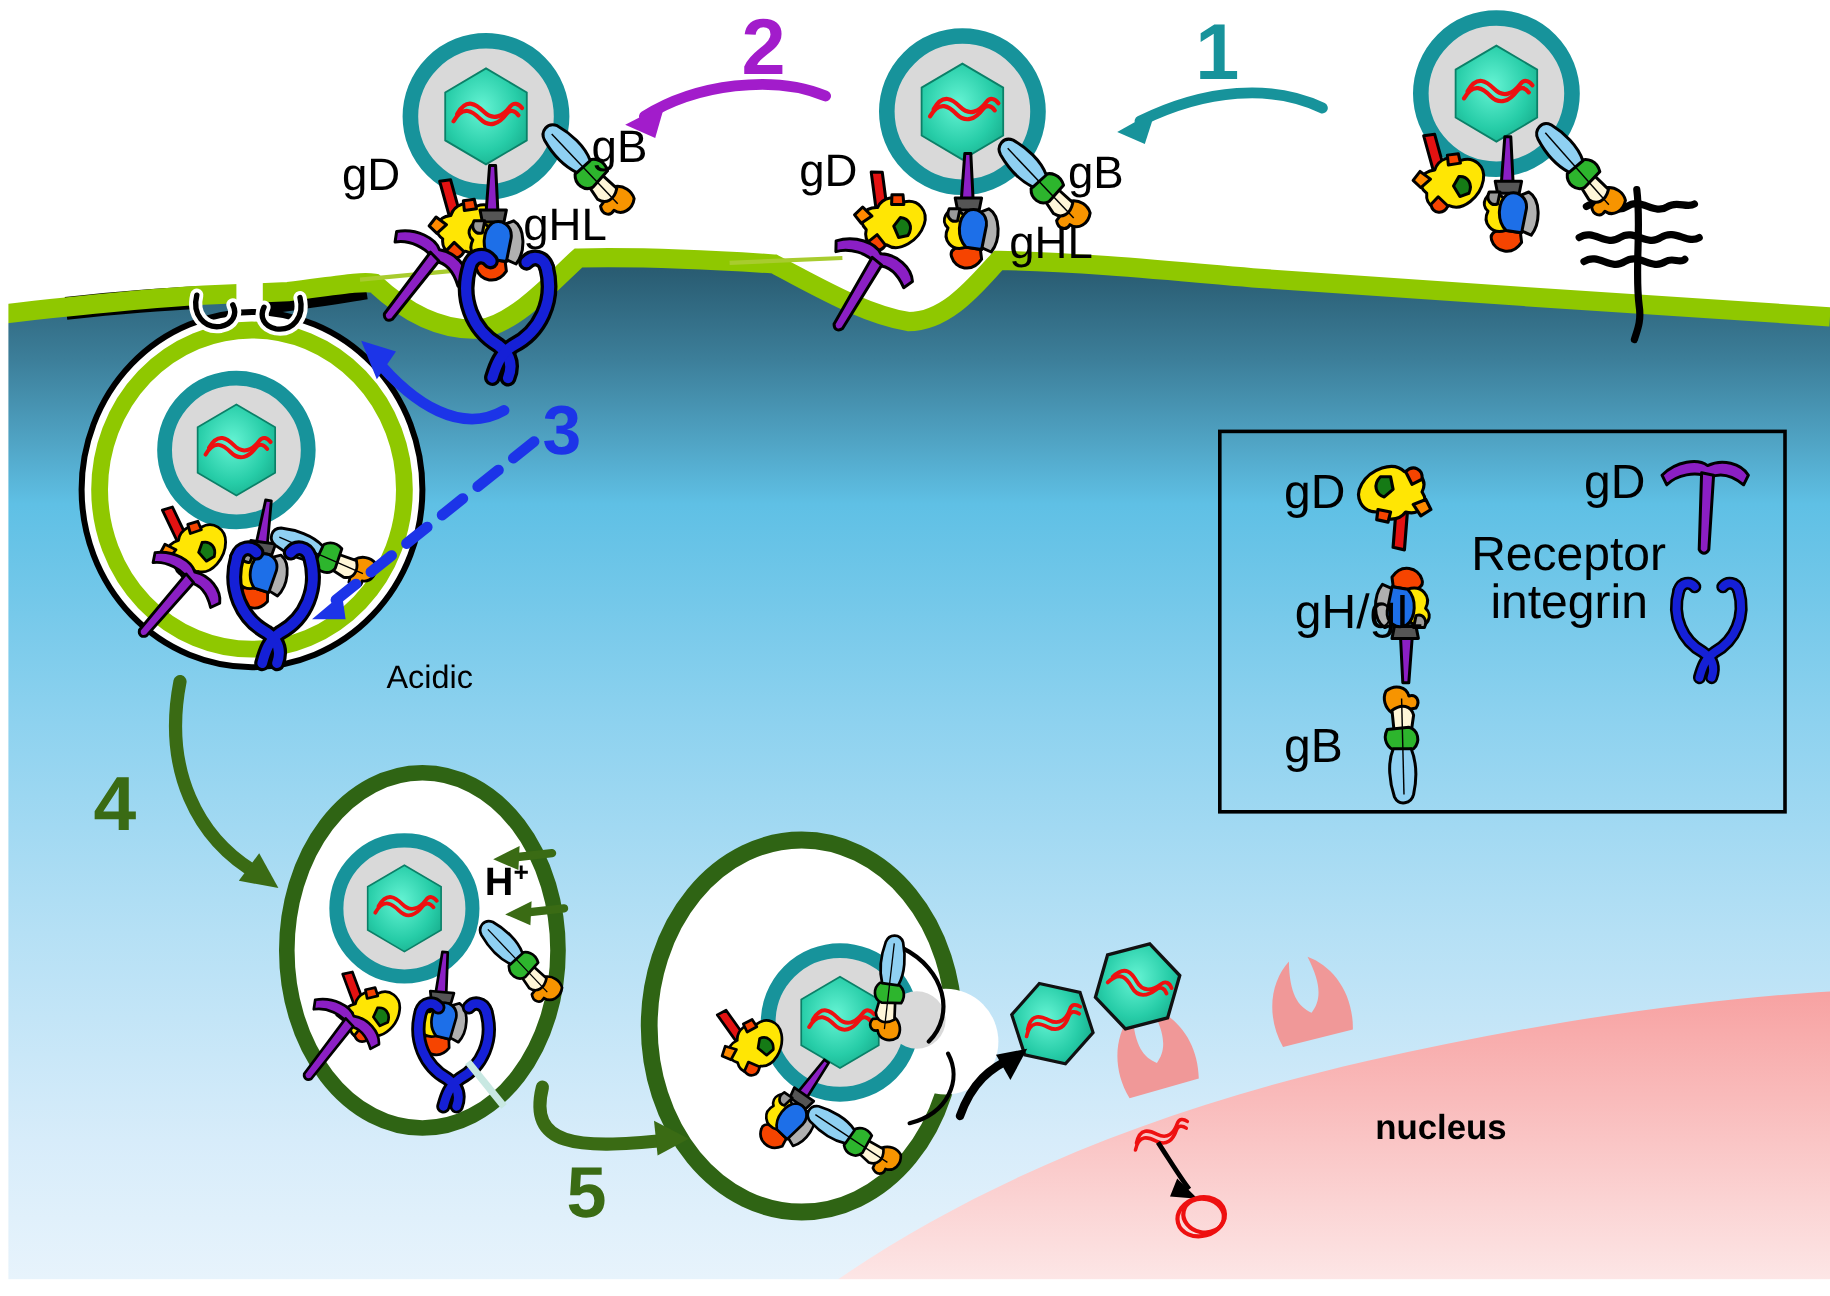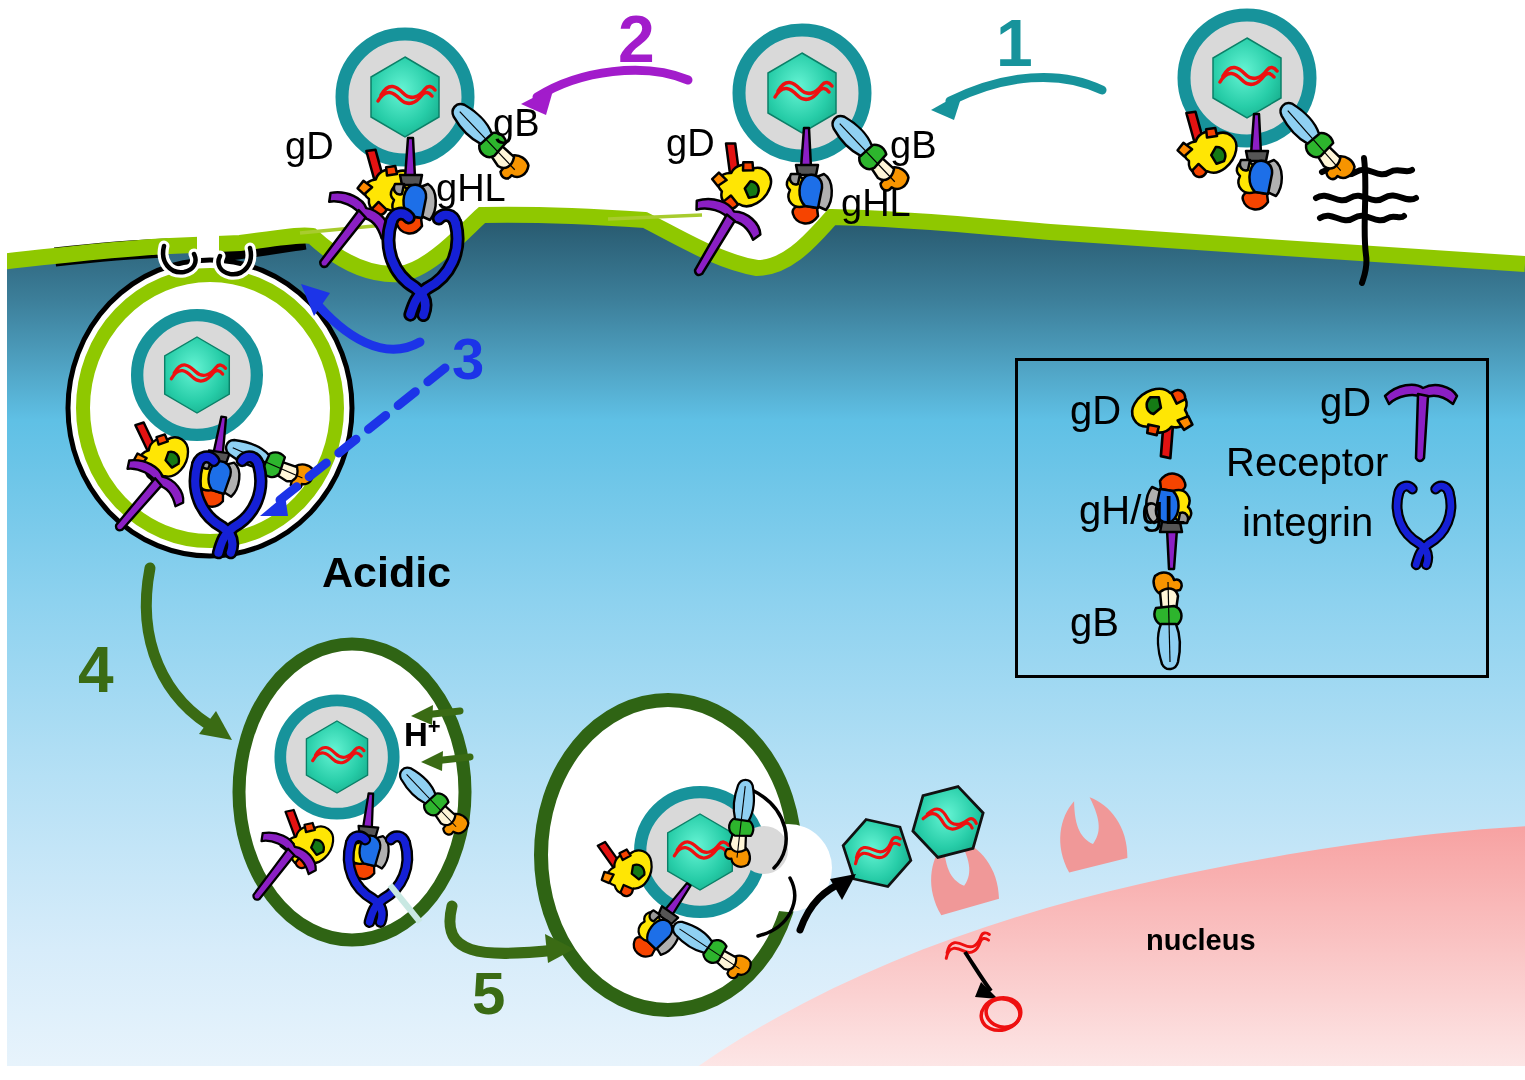--- a/index.html
+++ b/index.html
@@ -12,32 +12,32 @@
   .s2{left:618px;top:6px;font-size:66px;color:#A21CCB;}
   .s3{left:452px;top:330px;font-size:58px;color:#1C34E8;}
   .s4{left:78px;top:638px;font-size:64px;color:#3A6B14;}
   .s5{left:472px;top:964px;font-size:60px;color:#3A6B14;}
   .gd-left{left:285px;top:127px;}
   .gb-left{left:493px;top:104px;}
   .ghl-left{left:436px;top:169px;}
   .gd-mid{left:666px;top:124px;}
   .gb-mid{left:890px;top:126px;}
   .ghl-mid{left:841px;top:184px;}
-  .acidic{left:322px;top:550px;font-weight:bold;font-size:43px;line-height:1.06;}
+  .acidic{left:322px;top:550px;font-weight:normal;font-size:27px;line-height:1.06;}
   .h-ion{left:404px;top:716px;font-weight:bold;font-size:33px;}
   .h-ion sup{font-size:22px;}
   .nucleus-lbl{left:1146px;top:926px;font-weight:bold;font-size:29px;}
   #legend-box{position:absolute;left:1015px;top:358px;width:468px;height:314px;
               border:3px solid #000;background:transparent;}
   .lg{position:absolute;font-size:40px;}
   .lg-gd{left:1070px;top:388px;}
   .lg-gdr1{left:1320px;top:380px;}
   .lg-gdr2{left:1226px;top:440px;}
   .lg-ghgl{left:1079px;top:488px;}
-  .lg-int{left:1242px;top:500px;}
+  .lg-int{left:1242px;top:480px;}
   .lg-gb{left:1070px;top:600px;}
 </style>
 </head>
 <body>
 
 <div id="fig">
 
 <svg id="art" width="1525" height="1080" viewBox="0 0 1525 1080">
   <defs>
     <radialGradient id="capsGrad" cx="0.45" cy="0.42" r="0.8">

